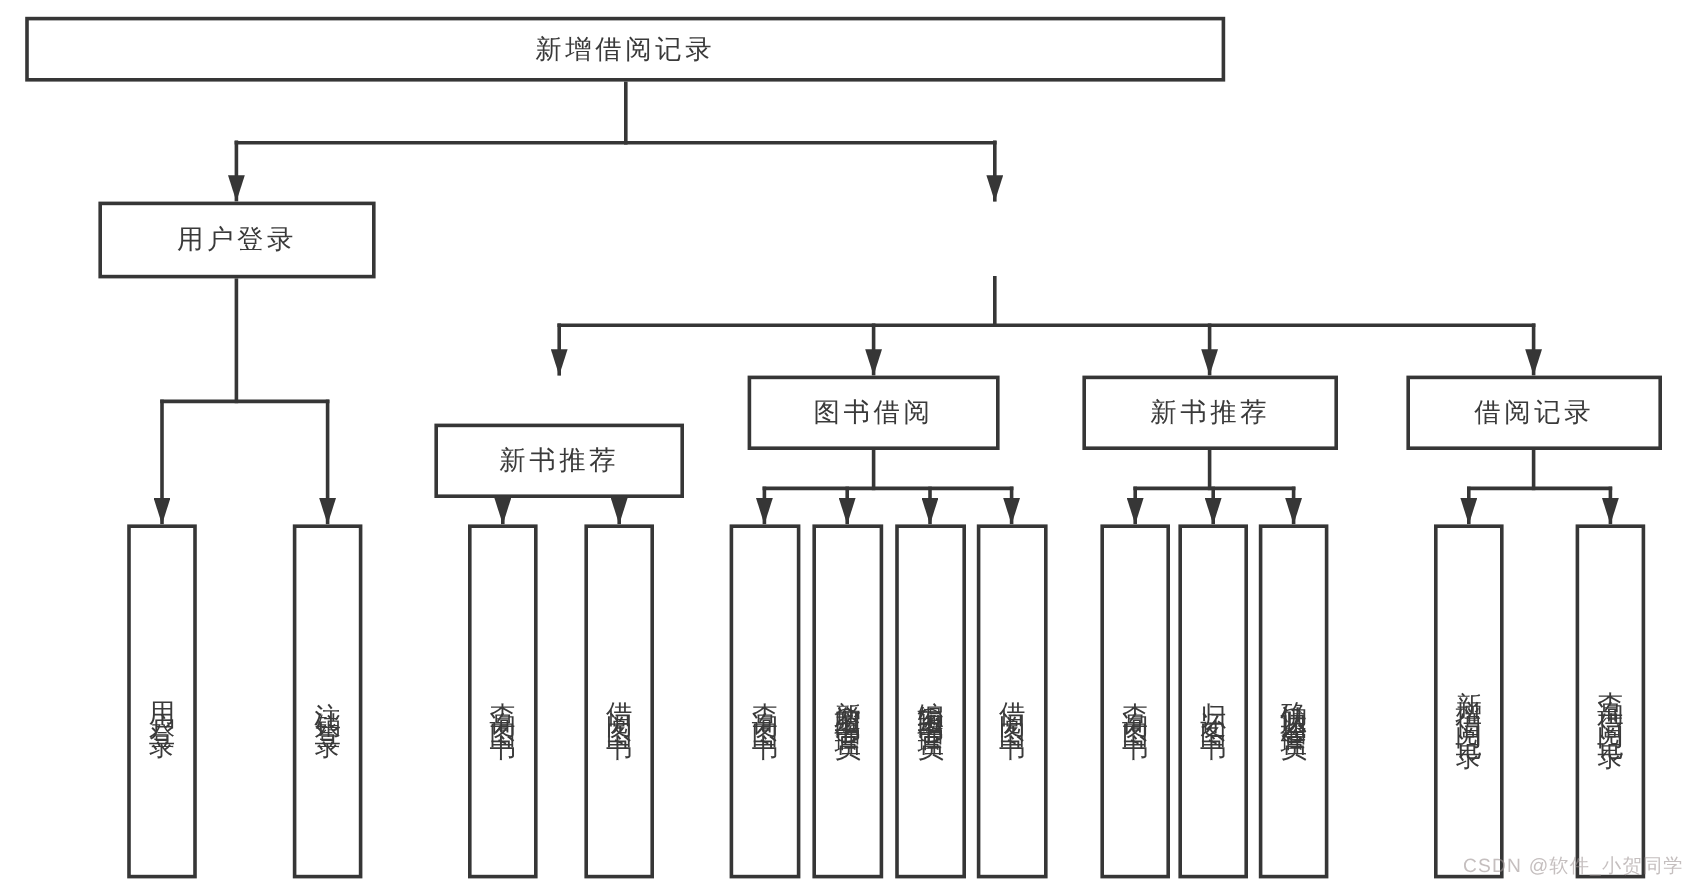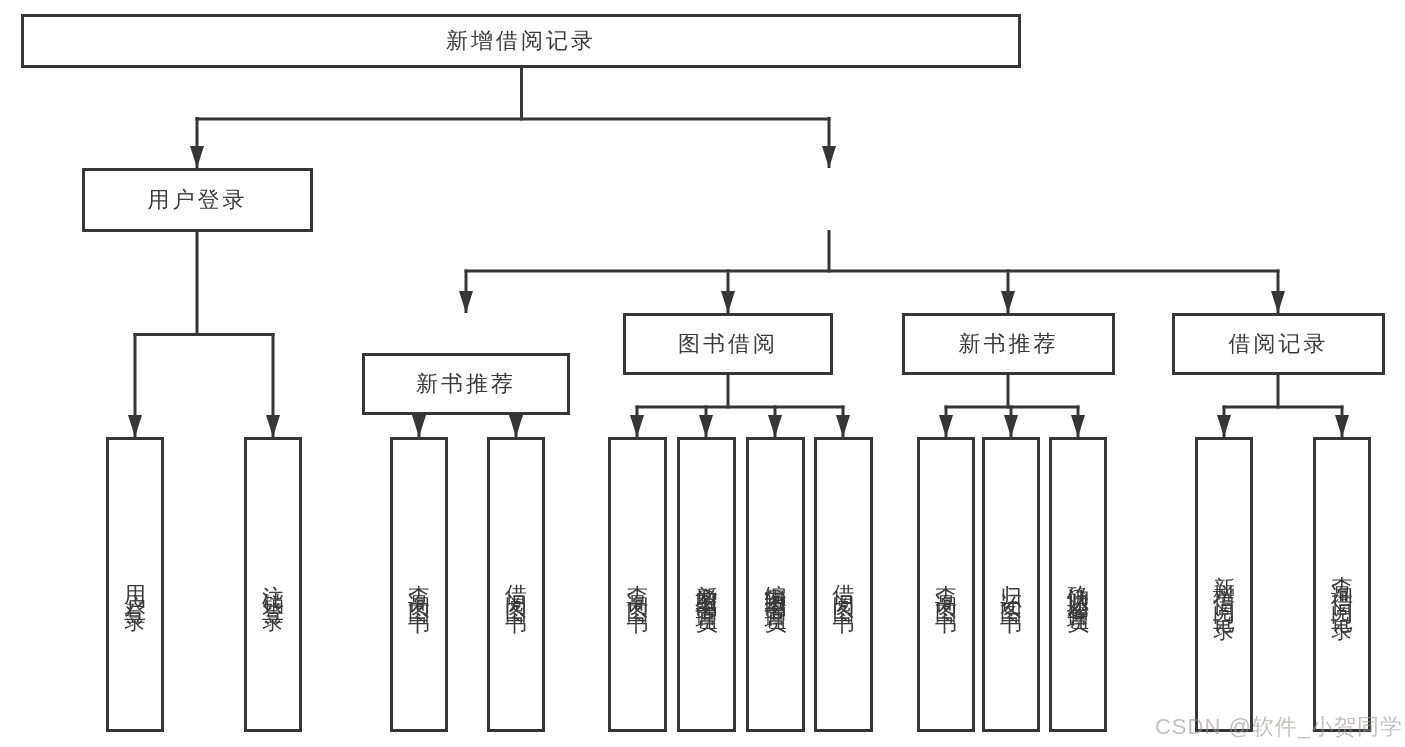--- a/index.html
+++ b/index.html
@@ -58,21 +58,21 @@
   .b-leaf-9  { left:917px;  }
   .b-leaf-10 { left:982px;  }
   .b-leaf-11 { left:1049px; }
   .b-leaf-12 { left:1195px; }
   .b-leaf-13 { left:1313px; }
 
   .watermark {
     position:absolute;
     top:712px;
     right:2px;
-    font-size:22px;
+    font-size:16px;
     letter-spacing:1px;
     color:rgba(158,148,148,0.60);
     white-space:nowrap;
   }
 </style>
 </head>
 <body>
 
 <div class="canvas">
 

